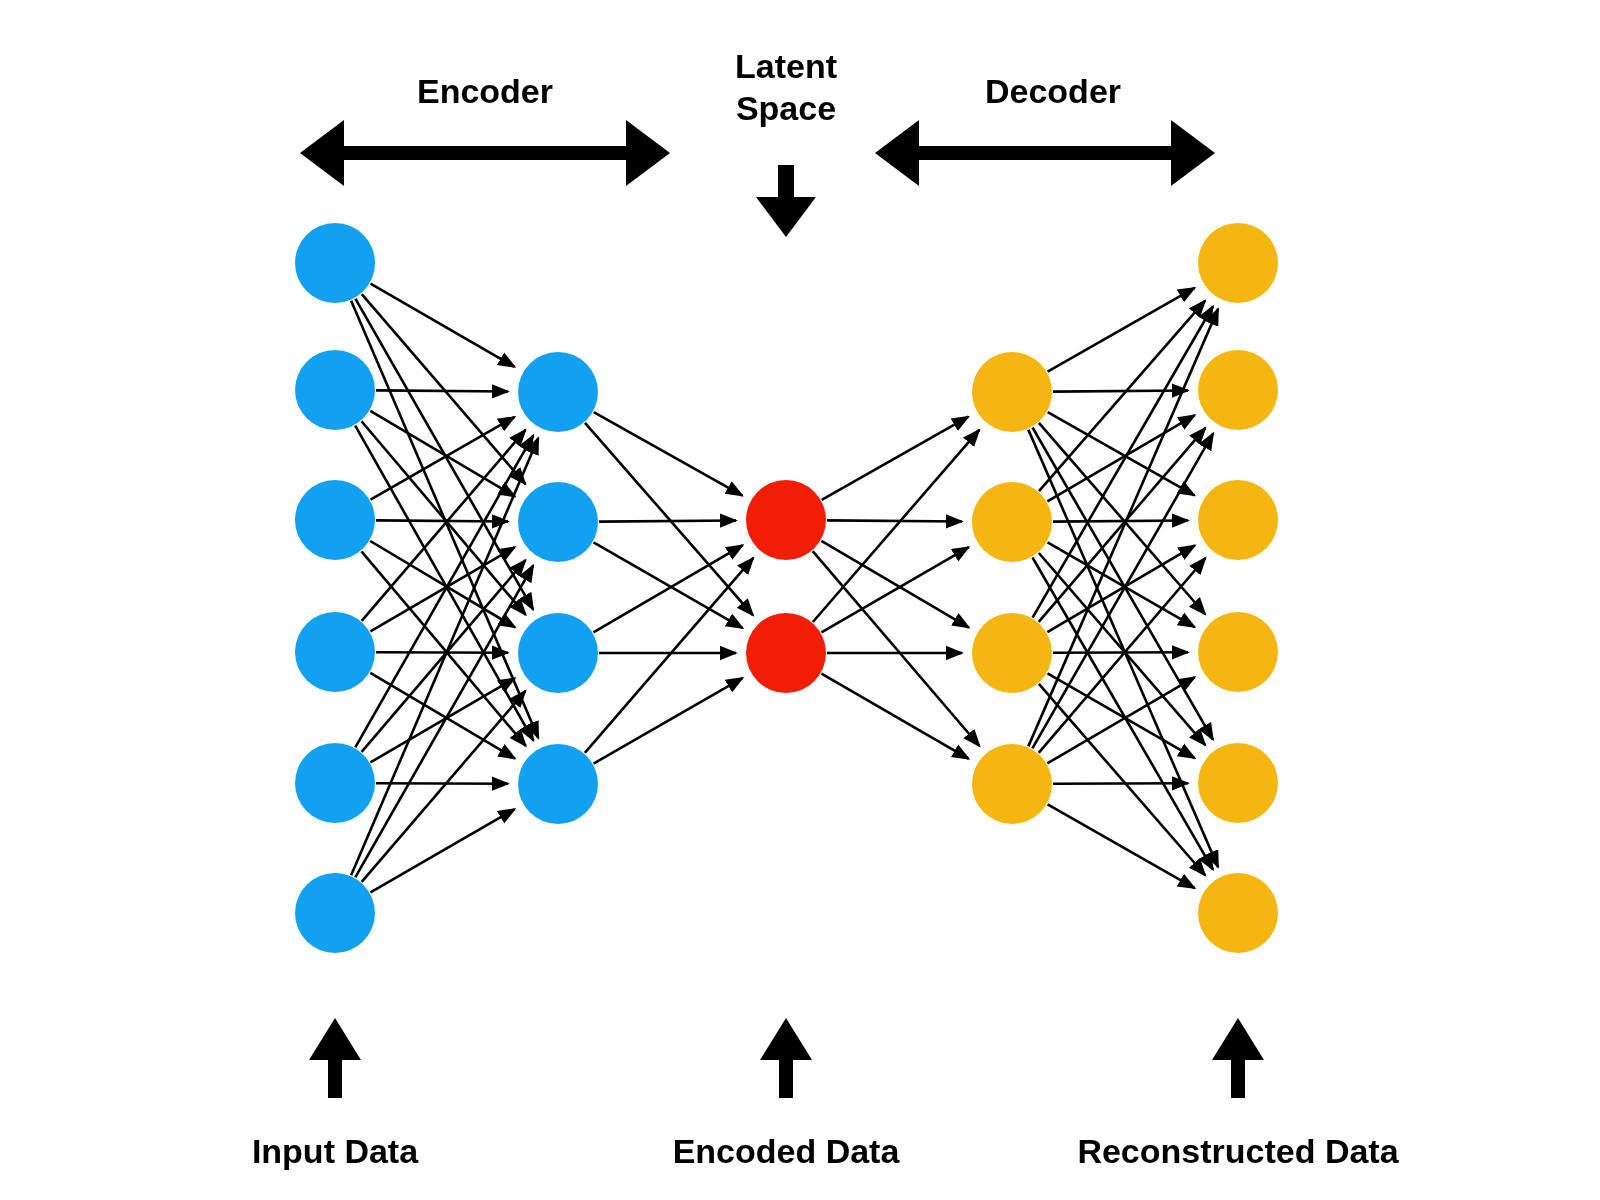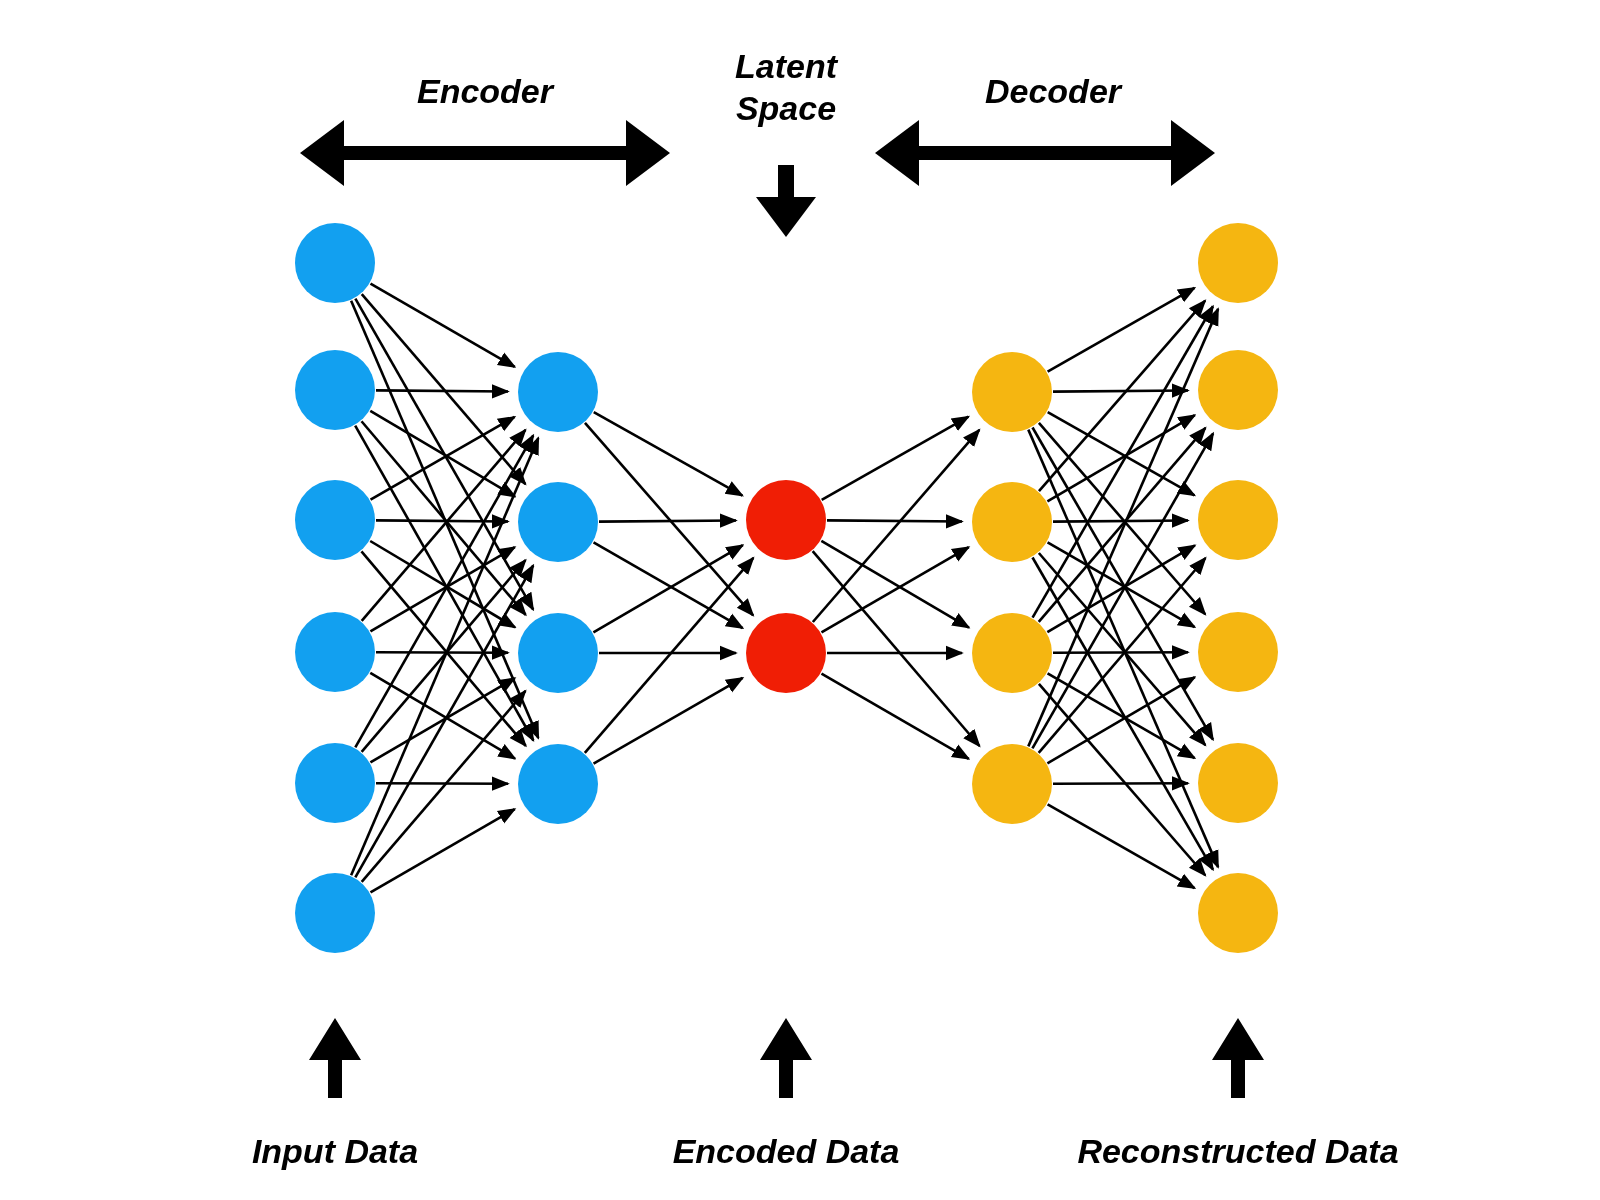--- a/index.html
+++ b/index.html
@@ -11,21 +11,20 @@
     width: 1600px;
     height: 1200px;
     font-family: "Liberation Sans", sans-serif;
     overflow: hidden;
   }
   #diagram-root {
     position: relative;
     width: 1600px;
     height: 1200px;
     background: #ffffff;
-    font-style: italic;
   }
   svg#net {
     display: block;
     width: 1600px;
     height: 1200px;
   }
   .lbl {
     font-family: "Liberation Sans", sans-serif;
     font-weight: bold;
     fill: #000000;

